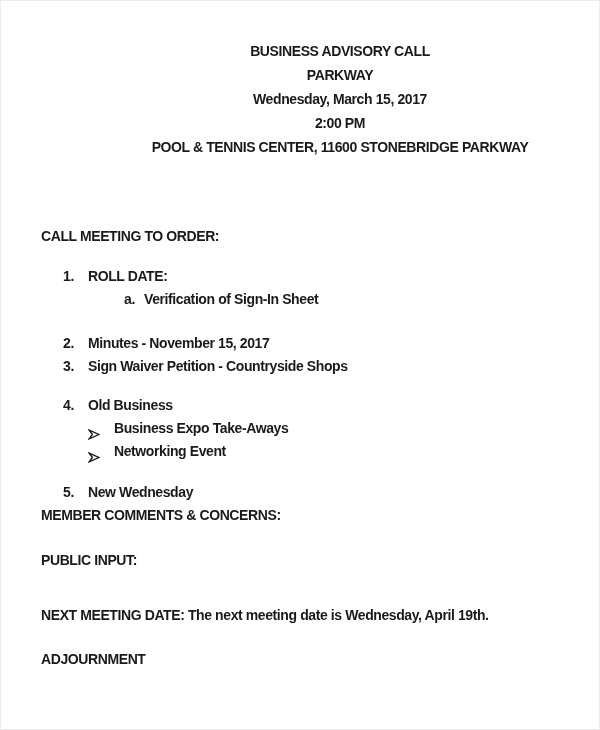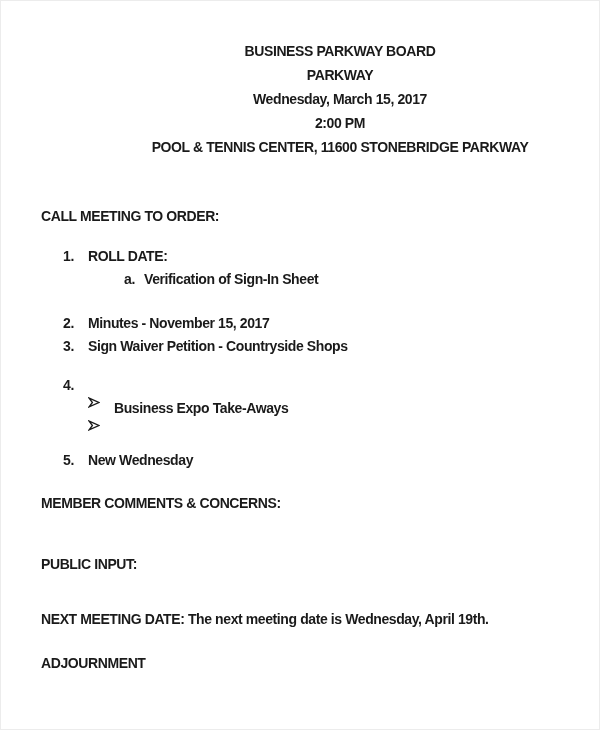--- a/index.html
+++ b/index.html
@@ -27,54 +27,54 @@
     left: 40px;
     width: 100%;
     text-align: center;
     line-height: 24px;
   }
   .h-line { white-space: nowrap; }
   .body-line {
     line-height: 23px;
     white-space: nowrap;
   }
-  .heading-call   { margin-top: 46px; }
+  .heading-call   { margin-top: 66px; }
   .row            { display: flex; }
   .item-main      { padding-left: 22px; }
   .item-main .num { width: 25px; flex: 0 0 25px; }
   .item-sub       { padding-left: 83px; }
   .item-sub .num  { width: 20px; flex: 0 0 20px; }
   .item1 { margin-top: 17px; }
   .item2 { margin-top: 21px; }
   .item4 { margin-top: 16px; }
   .item5 { margin-top: 18px; }
   .continuation { padding-left: 45px; }
   .bullet-row {
     display: flex;
-    align-items: flex-start;
+    align-items: flex-end;
     padding-left: 47px;
   }
   .bullet-icon-box {
     width: 26px;
     flex: 0 0 26px;
     display: flex;
     align-items: center;
   }
-  .sec-member  { margin-top: 20px; }
-  .sec-public  { margin-top: 38px; }
+  .sec-member  { }
+  .sec-public  { margin-top: 22px; }
   .sec-next    { margin-top: 32px; }
   .sec-adjourn { margin-top: 21px; }
 </style>
 </head>
 <body>
 
 <div class="page">
 
   <div class="doc-header">
-    <div class="h-line">BUSINESS PARKWAY BOARD</div>
+    <div class="h-line">BUSINESS ADVISORY CALL</div>
     <div class="h-line">PARKWAY</div>
     <div class="h-line">Wednesday, March 15, 2017</div>
     <div class="h-line">2:00 PM</div>
     <div class="h-line">POOL &amp; TENNIS CENTER, 11600 STONEBRIDGE PARKWAY</div>
   </div>
 
   <div class="body-line heading-call">CALL MEETING TO ORDER:</div>
 
   <div class="body-line row item-main item1">
     <span class="num">1.</span>
@@ -92,37 +92,39 @@
   </div>
 
   <div class="body-line row item-main">
     <span class="num">3.</span>
     <span class="txt">Sign Waiver Petition - Countryside Shops</span>
   </div>
 
 
   <div class="body-line row item-main item4">
     <span class="num">4.</span>
+    <span class="txt">Old Business</span>
   </div>
 
   <div class="body-line bullet-row">
     <span class="bullet-icon-box">
       <svg width="12" height="11" viewBox="0 0 12 11">
           <path d="M1.2 1.2 L10.8 5.5 L1.2 9.8 L4.4 5.5 Z" fill="#ffffff" stroke="#1a1a1a" stroke-width="1.3" stroke-linejoin="miter"></path>
         </svg>
     </span>
     <span class="txt">Business Expo Take-Aways</span>
   </div>
 
   <div class="body-line bullet-row">
     <span class="bullet-icon-box">
       <svg width="12" height="11" viewBox="0 0 12 11">
           <path d="M1.2 1.2 L10.8 5.5 L1.2 9.8 L4.4 5.5 Z" fill="#ffffff" stroke="#1a1a1a" stroke-width="1.3" stroke-linejoin="miter"></path>
         </svg>
     </span>
+    <span class="txt">Networking Event</span>
   </div>
 
   <div class="body-line row item-main item5">
     <span class="num">5.</span>
     <span class="txt">New Wednesday</span>
   </div>
 
   <div class="body-line sec-member">MEMBER COMMENTS &amp; CONCERNS:</div>
   <div class="body-line sec-public">PUBLIC INPUT:</div>
   <div class="body-line sec-next">NEXT MEETING DATE: The next meeting date is Wednesday, April 19th.</div>

